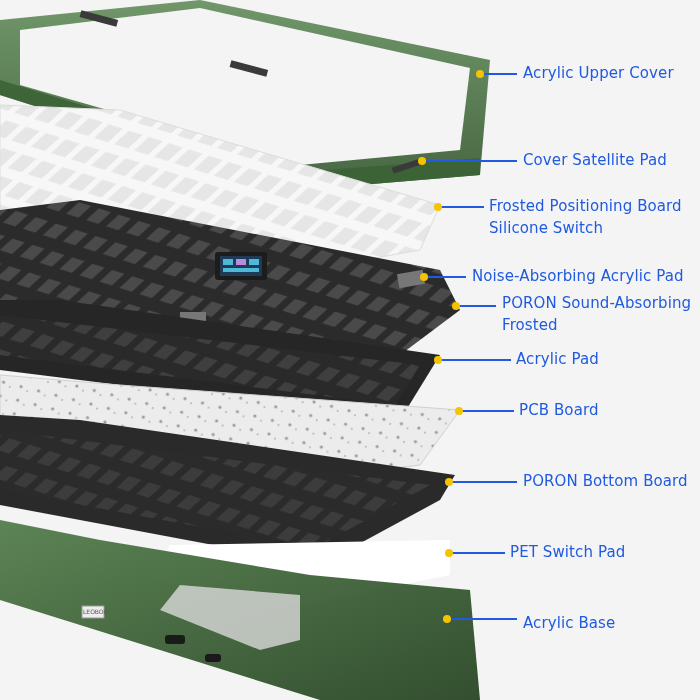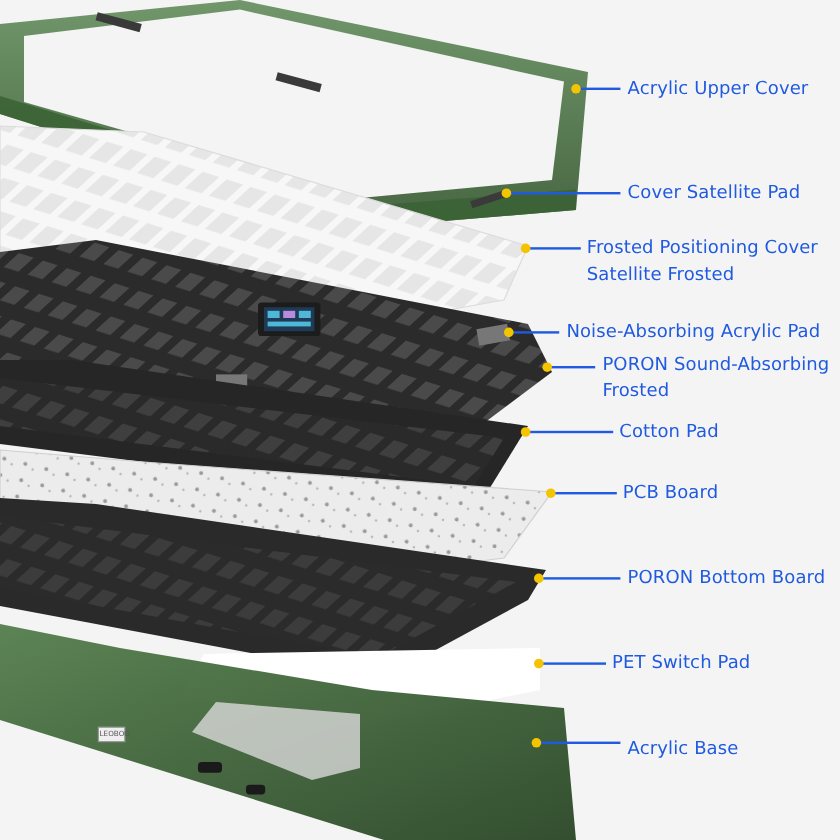--- a/index.html
+++ b/index.html
@@ -104,41 +104,41 @@
 
   <div>
     <div class="leader" style="left:422px;top:160px;width:95px"></div>
     <div class="dot" style="left:418px;top:157px"></div>
     <div class="label" style="left:523px;top:150px">Cover Satellite Pad</div>
   </div>
 
   <div>
     <div class="leader" style="left:438px;top:206px;width:46px"></div>
     <div class="dot" style="left:434px;top:203px"></div>
-    <div class="label" style="left:489px;top:196px">Frosted Positioning Cover</div>
-    <div class="label" style="left:489px;top:218px">Satellite Frosted</div>
+    <div class="label" style="left:489px;top:196px">Frosted Positioning Board</div>
+    <div class="label" style="left:489px;top:218px">Silicone Switch</div>
   </div>
 
   <div>
     <div class="leader" style="left:424px;top:276px;width:42px"></div>
     <div class="dot" style="left:420px;top:273px"></div>
     <div class="label" style="left:472px;top:266px">Noise-Absorbing Acrylic Pad</div>
   </div>
 
   <div>
     <div class="leader" style="left:456px;top:305px;width:40px"></div>
     <div class="dot" style="left:452px;top:302px"></div>
     <div class="label" style="left:502px;top:293px">PORON Sound-Absorbing</div>
     <div class="label" style="left:502px;top:315px">Frosted</div>
   </div>
 
   <div>
     <div class="leader" style="left:438px;top:359px;width:73px"></div>
     <div class="dot" style="left:434px;top:356px"></div>
-    <div class="label" style="left:516px;top:349px">Cotton Pad</div>
+    <div class="label" style="left:516px;top:349px">Acrylic Pad</div>
   </div>
 
   <div>
     <div class="leader" style="left:459px;top:410px;width:55px"></div>
     <div class="dot" style="left:455px;top:407px"></div>
     <div class="label" style="left:519px;top:400px">PCB Board</div>
   </div>
 
   <div>
     <div class="leader" style="left:449px;top:481px;width:68px"></div>

